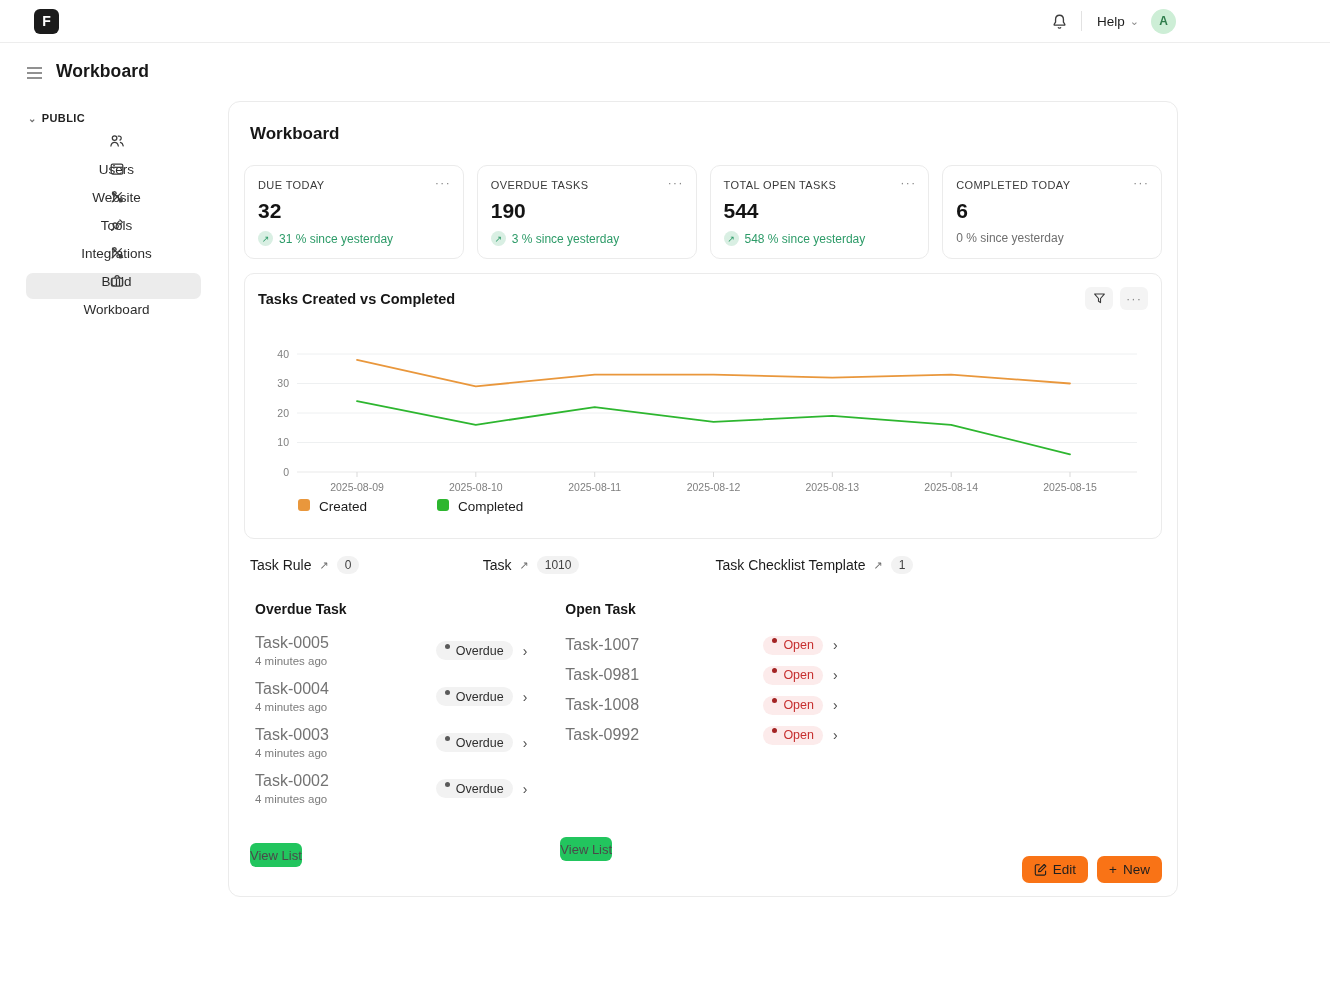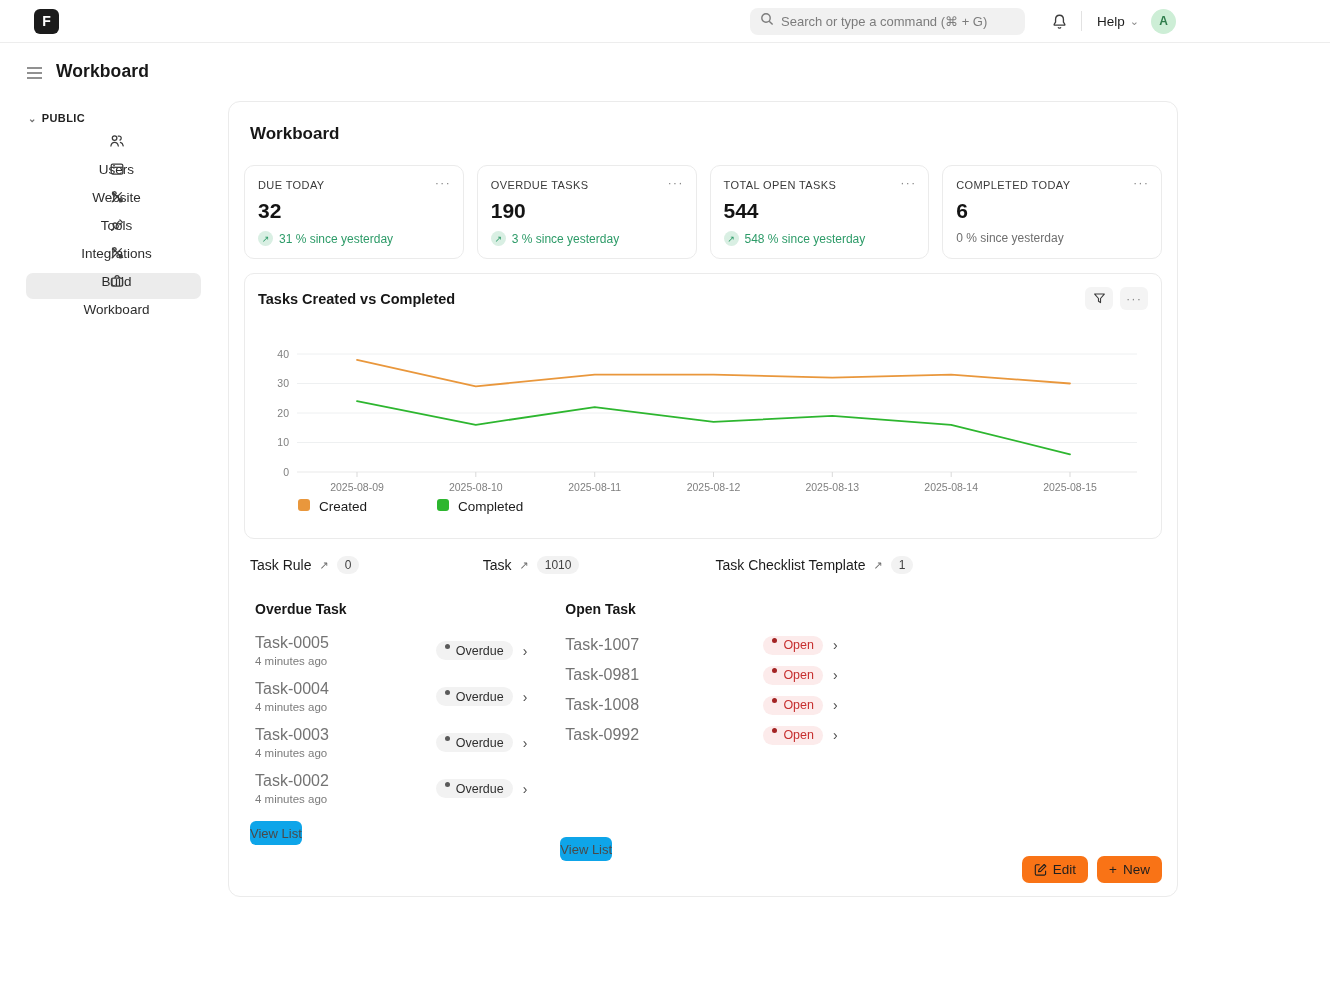--- a/index.html
+++ b/index.html
@@ -94,46 +94,37 @@
   .item-time { font-size:11.5px; color:#7c7c7c; margin-top:3px; }
   .badge { display:inline-flex; align-items:flex-start; gap:6px; border-radius:10px;
     padding:2.5px 9px; font-size:12.5px; }
   .badge .dot { width:5px; height:5px; border-radius:50%; }
   .badge.gray { background:#f2f2f2; color:#2f2f2f; }
   .badge.gray .dot { background:#5a5a5a; }
   .badge.red { background:#fcebeb; color:#c62f2f; }
   .badge.red .dot { background:#a32424; }
   .chev-r { color:#4c4c4c; font-size:14px; margin-left:10px; line-height:1; }
   .view-btn { display:flex; align-items:center; justify-content:center; height:24px;
-    margin:16px 10px 0 6px; background:#0ea5e9; border:none; border-radius:6px;
+    margin:38px 10px 0 6px; background:#22c55e; border:none; border-radius:6px;
     font-size:13px; color:#4a4a4a; font-family:inherit; cursor:pointer; }
 
   
   .actions { position:absolute; right:15px; bottom:13px; display:flex; gap:9px; }
   .action-btn { height:27px; padding:0 12px; background:#f97316; border:none;
     border-radius:7px; font-size:13.5px; color:#1f1f1f; font-family:inherit;
     display:flex; align-items:center; gap:6px; cursor:pointer; }
 </style>
 </head>
 <body>
 
 <div class="navbar">
   <div class="logo">
     <span>F</span>
   </div>
   <div class="nav-right">
-    <div class="searchbar">
-      <span>
-        <svg width="14" height="14" viewBox="0 0 14 14" fill="none" stroke="#7c7c7c" stroke-width="1.4">
-          <circle cx="6" cy="6" r="4.2"></circle>
-            <line x1="9.2" y1="9.2" x2="12.6" y2="12.6"></line>
-        </svg>
-      </span>
-      <input placeholder="Search or type a command (⌘ + G)" style="">
-    </div>
     <span class="bell">
       <svg width="17" height="17" viewBox="0 0 16 16" fill="none" stroke="#3c3c3c" stroke-width="1.25" stroke-linejoin="round">
         <path d="M8 2.1c-2.3 0-3.7 1.8-3.7 4.1v2.3L3 10.6v.8h10v-.8l-1.3-2.1V6.2C11.7 3.9 10.3 2.1 8 2.1z"></path>
         <path d="M6.7 13.3a1.4 1.4 0 0 0 2.6 0"></path>
       </svg>
     </span>
     <span class="nav-divider"></span>
     <div class="help">
       <span>Help</span>
       <span class="chev">⌄</span>

